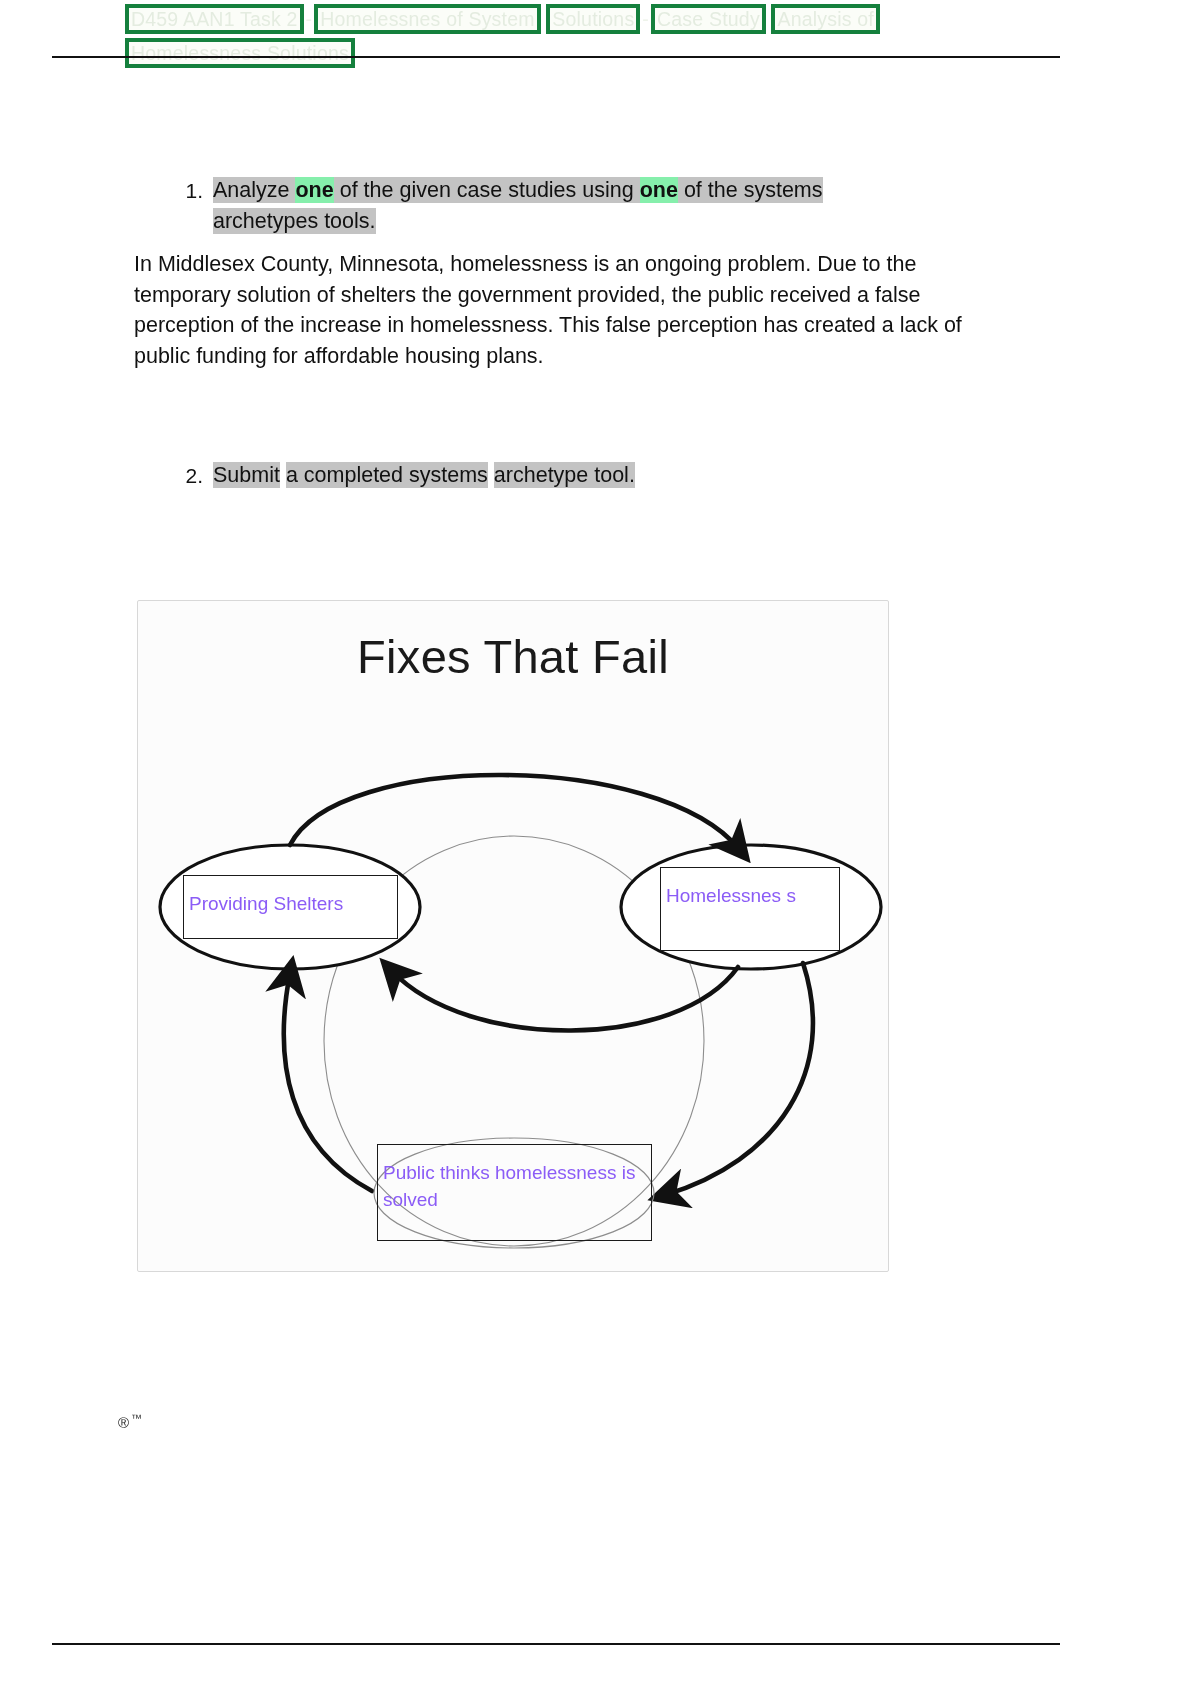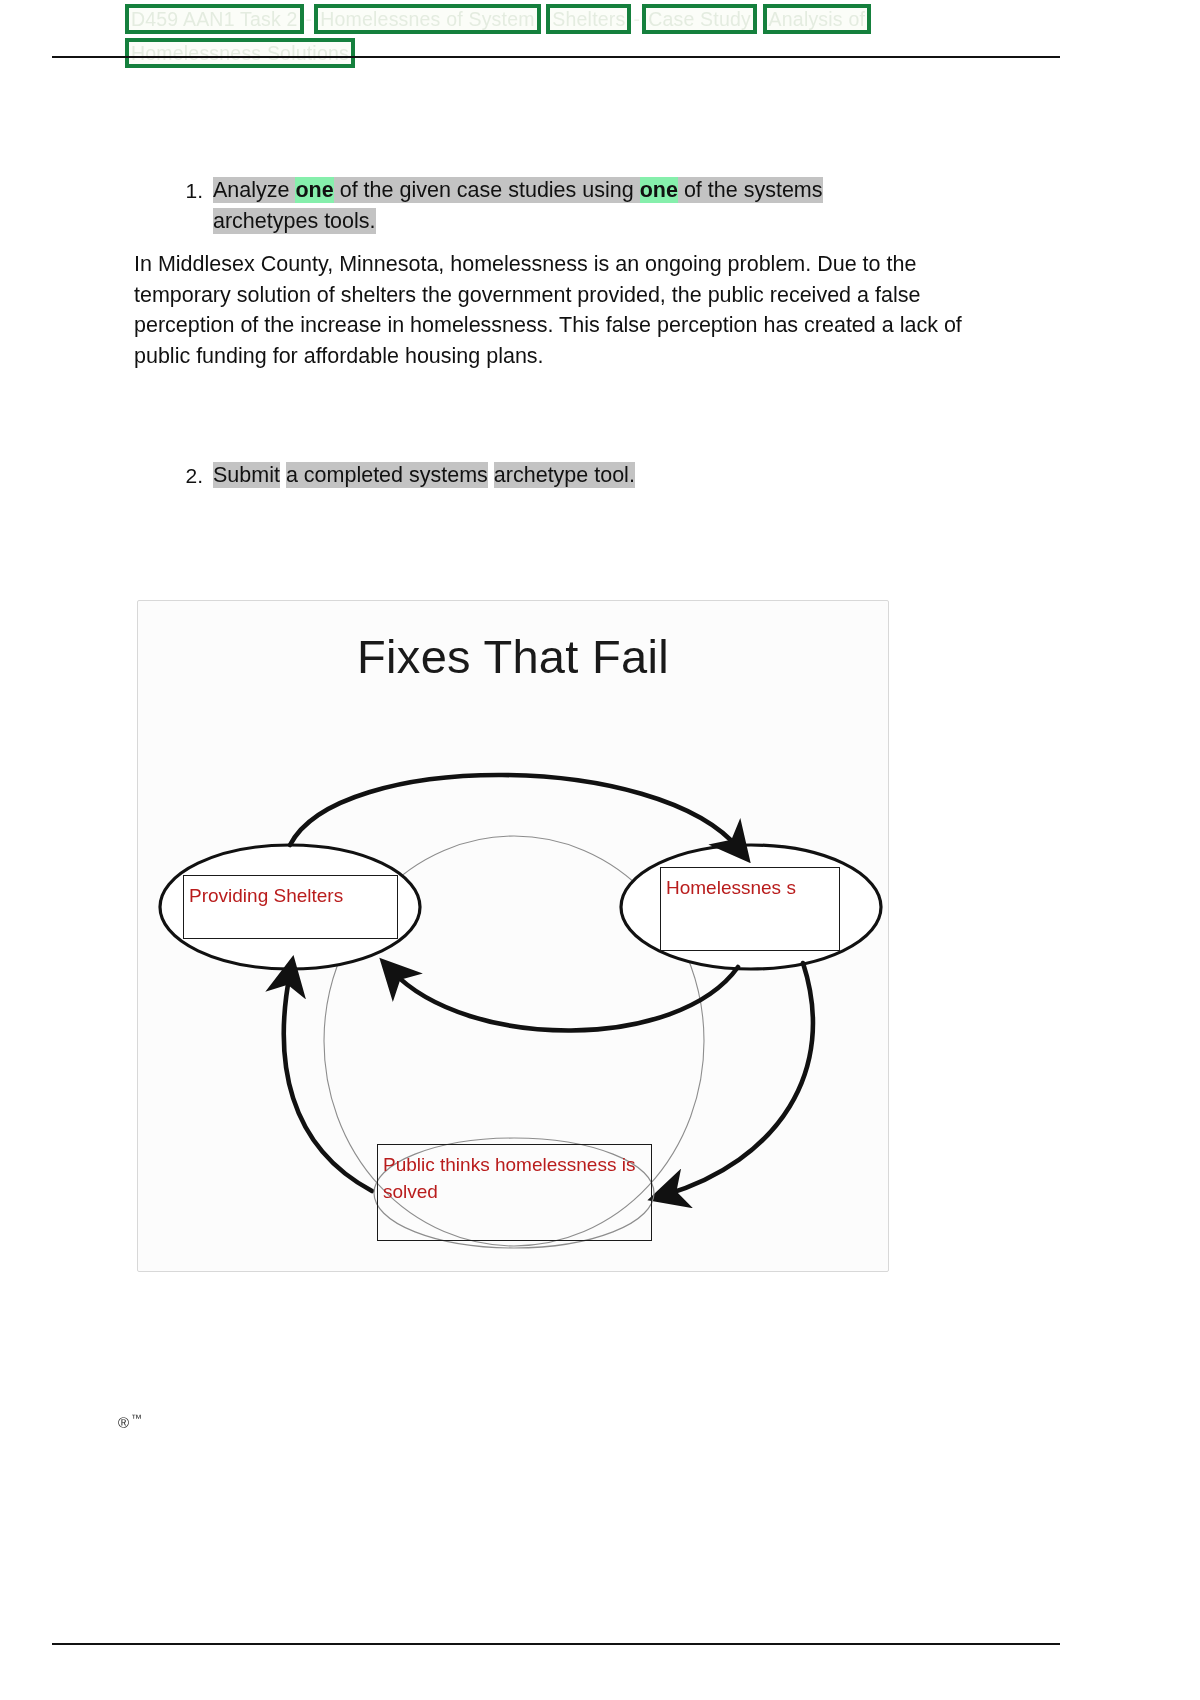--- a/index.html
+++ b/index.html
@@ -122,22 +122,22 @@
     height: 672px;
   }
 
   .node-label {
     position: absolute;
     box-sizing: border-box;
     border: 1.4px solid #1a1a1a;
     background: transparent;
     font-size: 19px;
     line-height: 27px;
-    color: #b91c1c;
-    padding: 6px 4px 4px 5px;
+    color: #8b5cf6;
+    padding: 14px 4px 4px 5px;
   }
   .node-shelters { left: 45px;  top: 274px; width: 215px; height: 64px; }
   .node-homeless { left: 522px; top: 266px; width: 180px; height: 84px; }
   .node-public   { left: 239px; top: 543px; width: 275px; height: 97px; }
 
   
   .footer-marks {
     position: absolute;
     left: 118px;
     top: 1412px;
@@ -155,21 +155,21 @@
     top: 1643px;
     width: 1008px;
     height: 0;
     border-top: 2px solid #111111;
   }
 </style>
 </head>
 <body>
 
 <div class="page-header">
-  <span class="seg">D459 AAN1 Task 2</span><span class="sep">-</span><span class="seg">Homelessnes of System</span> <span class="seg">Shelters</span><span class="sep">-</span><span class="seg">Case Study</span> <span class="seg">Analysis of</span>
+  <span class="seg">D459 AAN1 Task 2</span><span class="sep">-</span><span class="seg">Homelessnes of System</span> <span class="seg">Solutions</span><span class="sep">-</span><span class="seg">Case Study</span> <span class="seg">Analysis of</span>
   <span class="seg">Homelessness Solutions</span>
 </div>
 <div class="header-rule"></div>
 
 <div class="ol-item item1">
   <div class="ol-marker">1.</div>
   <div class="ol-text">
     <span class="hl">Analyze </span><span class="hl-b">one</span><span class="hl"> of the given case studies using </span><span class="hl-b">one</span><span class="hl"> of the </span><span class="hl">systems</span><span class="nohl"> </span><span class="hl">archetypes tools.</span>
   </div>
 </div>

